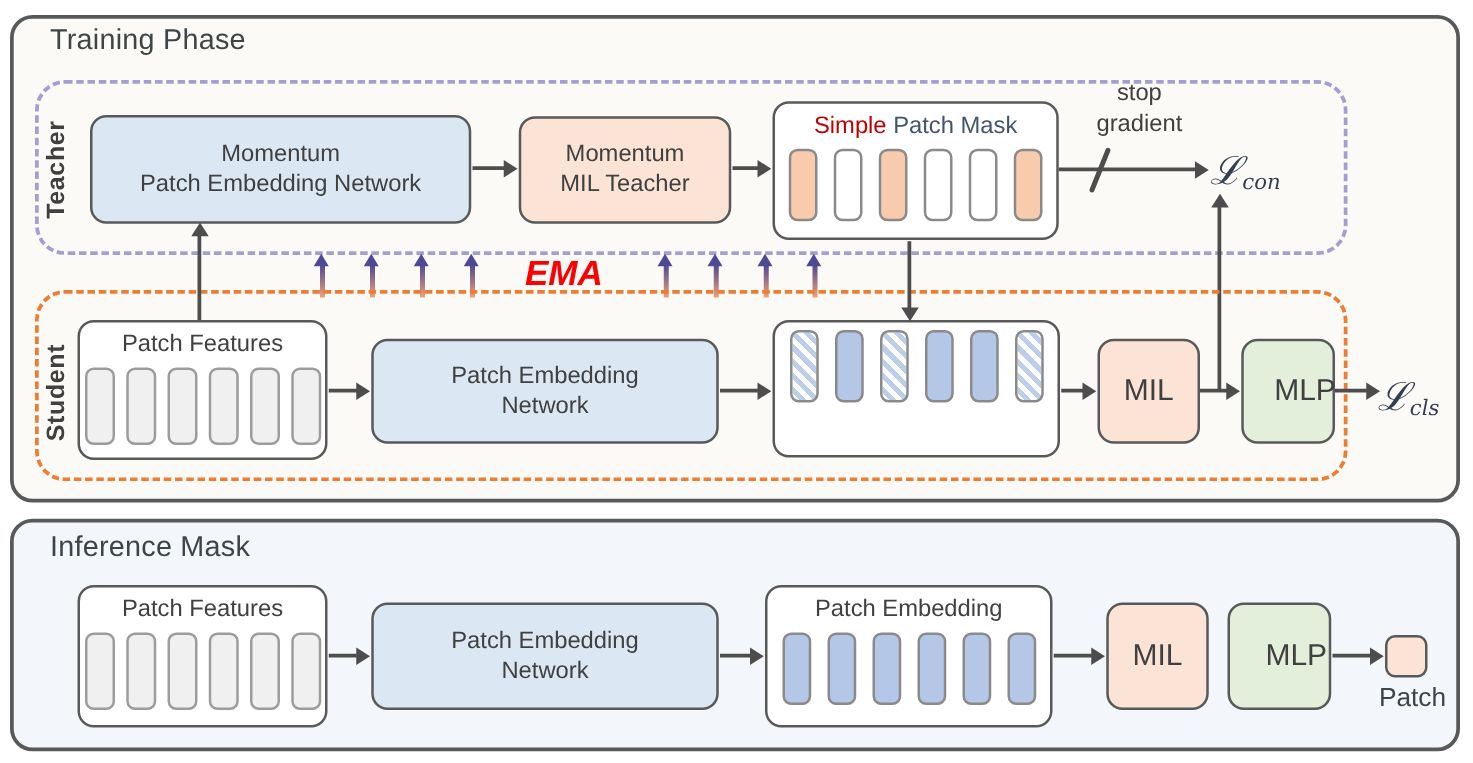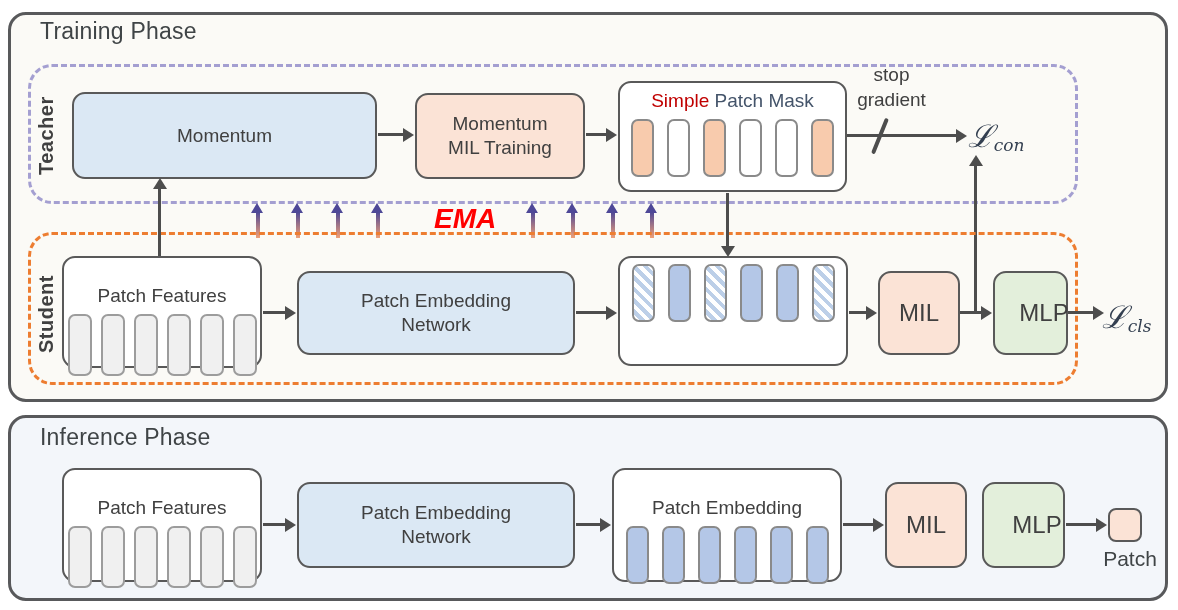--- a/index.html
+++ b/index.html
@@ -34,21 +34,21 @@
     box-sizing:border-box; display:flex; flex-direction:column; align-items:center; justify-content:center;
     font-size:19px; color:var(--box-text,#404040); text-align:center; line-height:1.25;
   }
   .box.blue{background:var(--blue-fill,#dbe8f4);}
   .box.peach{background:var(--peach-fill,#fbe3d6);}
   .box.green{background:var(--green-fill,#e3efdb);padding-left:27px;}
   .box.card{background:#ffffff; justify-content:flex-start; padding-top:6px;}
   .box.small-label{font-size:24px;}
   .card-title{font-size:19px; color:var(--mask-title,#44546a); margin-bottom:6px; white-space:nowrap;}
   .card-title .hl{color:var(--highlight-red,#c00000);}
-  .card-title.plain{color:var(--box-text,#404040);margin-top:20px;}
+  .card-title.plain{color:var(--box-text,#404040);}
   .patch-row{display:flex; justify-content:center;}
   .patch{border:2px solid var(--patch-border,#8a8a8a); border-radius:7px; background:#ffffff; box-sizing:border-box;}
   .patch.gray{background:var(--gray-patch,#f0f0f0); border-color:var(--gray-patch-border,#9c9c9c);}
   .patch.orange{background:var(--orange-patch,#f8cbad);}
   .patch.blue{background:var(--blue-patch,#b4c7e7);}
   .patch.white{background:#ffffff;}
   .patch.hatched{background:repeating-linear-gradient(45deg,#ffffff 0,#ffffff 4px,var(--hatch-blue,#bccfe8) 4px,var(--hatch-blue,#bccfe8) 8px);}
   
   .mask-card .patch{width:23px; height:58px; margin:0 6.5px;}
   .feat-card .patch{width:24px; height:62px; margin:0 4.5px;}
@@ -81,63 +81,64 @@
 <div class="canvas">
 
   <div class="phase training"></div>
   <div class="phase-title" style="left:40px; top:18px;">Training Phase</div>
 
   <div class="dash-box teacher"></div>
   <div class="vlabel" style="left:32px; top:90px; width:28px; height:92px;">Teacher</div>
 
   <div class="box blue" style="left:72px; top:92px; width:305px; height:87px;">
     <div>Momentum</div>
+    <div>Patch Embedding Network</div>
   </div>
   <div class="hline arrow-r" style="left:378px; top:133px; width:26px;"></div>
 
   <div class="box peach" style="left:415px; top:93px; width:170px; height:86px;">
     <div>Momentum</div>
-    <div>MIL Training</div>
+    <div>MIL Teacher</div>
   </div>
   <div class="hline arrow-r" style="left:586px; top:133px; width:21px;"></div>
 
   <div class="box card mask-card" style="left:618px; top:81px; width:229px; height:111px;">
     <div class="card-title">
       <span class="hl">Simple</span><span> Patch Mask</span>
     </div>
     <div class="patch-row">
         <div class="patch orange"></div>
         <div class="patch white"></div>
         <div class="patch orange"></div>
         <div class="patch white"></div>
         <div class="patch white"></div>
         <div class="patch orange"></div>
       </div>
   </div>
 
   <div class="hline arrow-r" style="left:847px; top:134px; width:110px;"></div>
   <div class="slash" style="left:878px; top:117px;"></div>
-  <div class="stop-grad" style="left:844px; top:63px; width:95px;">
+  <div class="stop-grad" style="left:864px; top:63px; width:95px;">
     <div>stop</div>
     <div>gradient</div>
   </div>
   <div class="loss" style="left:968px; top:114px;">
     <span class="sym">ℒ</span><sub>con</sub>
   </div>
   <div class="vline arrow-u" style="left:974px; top:165px; height:147px;"></div>
 
   <div class="ema-arrow" style="left:256px; top:212px;"></div>
   <div class="ema-arrow" style="left:296px; top:212px;"></div>
   <div class="ema-arrow" style="left:336px; top:212px;"></div>
   <div class="ema-arrow" style="left:376px; top:212px;"></div>
   <div class="ema-arrow" style="left:531px; top:212px;"></div>
   <div class="ema-arrow" style="left:571px; top:212px;"></div>
   <div class="ema-arrow" style="left:611px; top:212px;"></div>
   <div class="ema-arrow" style="left:650px; top:212px;"></div>
-  <div class="ema-text" style="left:434px; top:203px;">EMA</div>
+  <div class="ema-text" style="left:420px; top:203px;">EMA</div>
 
   <div class="dash-box student"></div>
   <div class="vlabel" style="left:32px; top:262px; width:28px; height:105px;">Student</div>
 
   <div class="box card feat-card" style="left:62px; top:256px; width:200px; height:112px;">
     <div class="card-title plain">Patch Features</div>
     <div class="patch-row">
         <div class="patch gray"></div>
         <div class="patch gray"></div>
         <div class="patch gray"></div>
@@ -174,21 +175,21 @@
   <div class="hline arrow-r" style="left:960px; top:311px; width:22px;"></div>
   <div class="box green small-label" style="left:993px; top:271px; width:75px; height:84px;">
     <div>MLP</div>
   </div>
   <div class="hline arrow-r" style="left:1068px; top:311px; width:26px;"></div>
   <div class="loss" style="left:1102px; top:295px;">
     <span class="sym">ℒ</span><sub>cls</sub>
   </div>
 
   <div class="phase inference"></div>
-  <div class="phase-title" style="left:40px; top:424px;">Inference Phase</div>
+  <div class="phase-title" style="left:40px; top:424px;">Inference Mask</div>
 
   <div class="box card feat-card" style="left:62px; top:468px; width:200px; height:114px;">
     <div class="card-title plain">Patch Features</div>
     <div class="patch-row">
         <div class="patch gray"></div>
         <div class="patch gray"></div>
         <div class="patch gray"></div>
         <div class="patch gray"></div>
         <div class="patch gray"></div>
         <div class="patch gray"></div>

